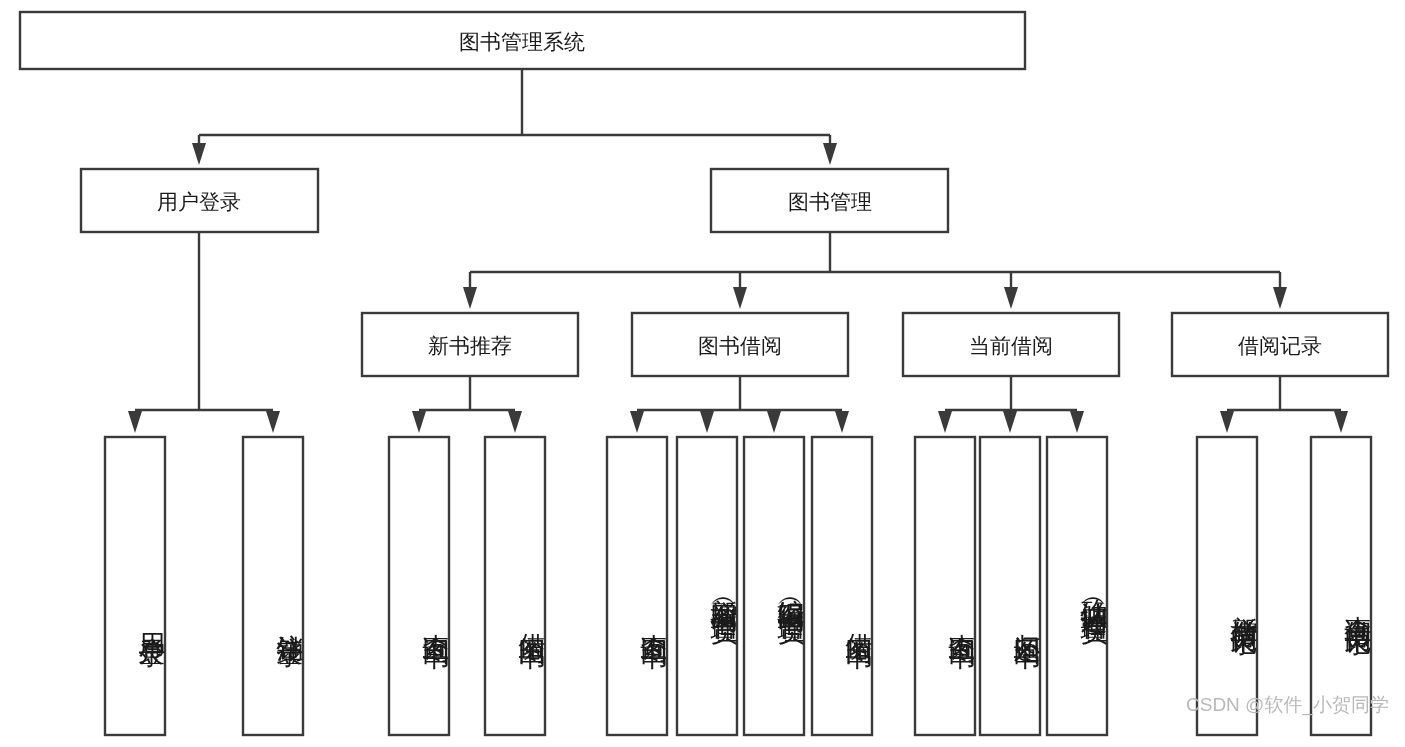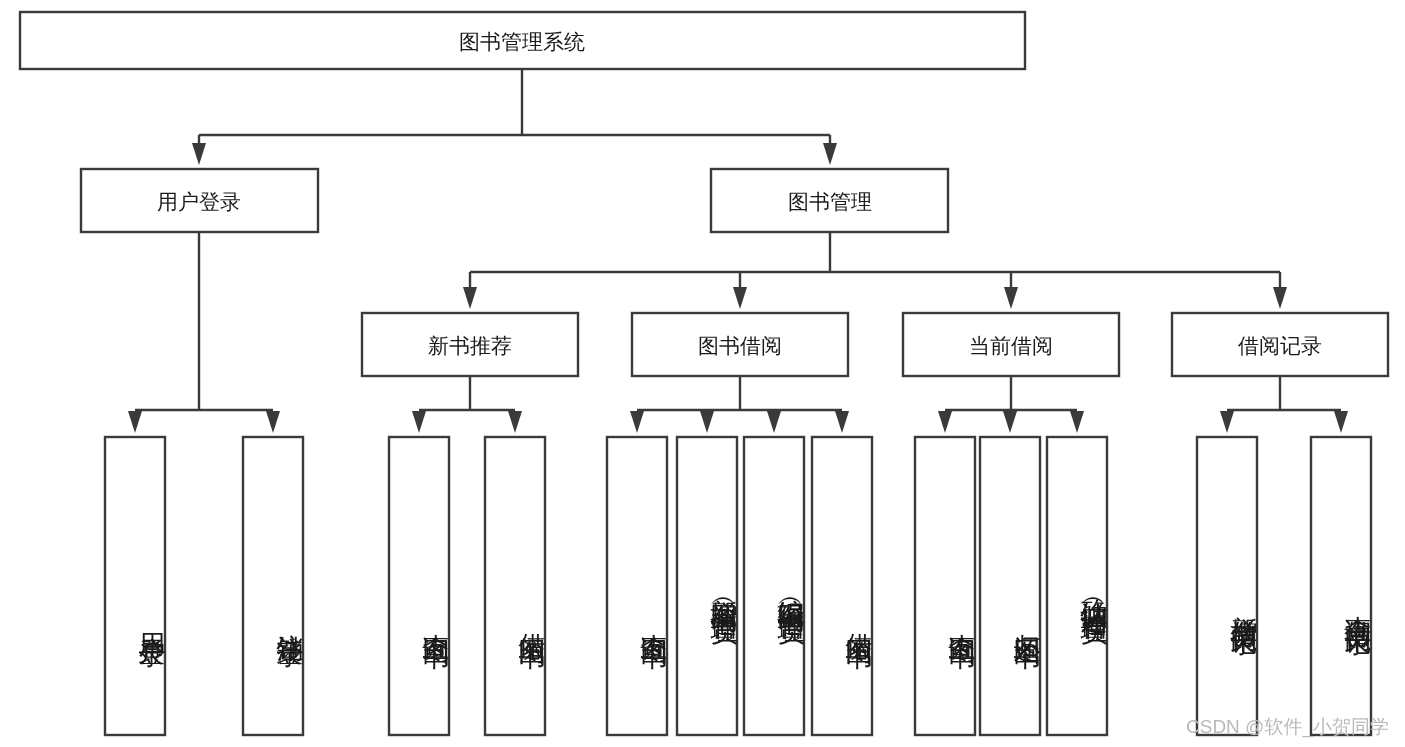--- a/index.html
+++ b/index.html
@@ -62,21 +62,21 @@
     white-space: nowrap;
     pointer-events: none;
   }
   .watermark {
     position: absolute;
     font-family: "Liberation Sans", sans-serif;
     font-size: 19px;
     color: #b9b9b9;
     white-space: nowrap;
     left: 1186px;
-    top: 714px;
+    top: 692px;
   }
 </style>
 </head>
 <body>
 
 <div id="diagram-root">
 
   <svg class="diagram-canvas" viewBox="0 0 1405 747" xmlns="http://www.w3.org/2000/svg">
 
     <defs>

